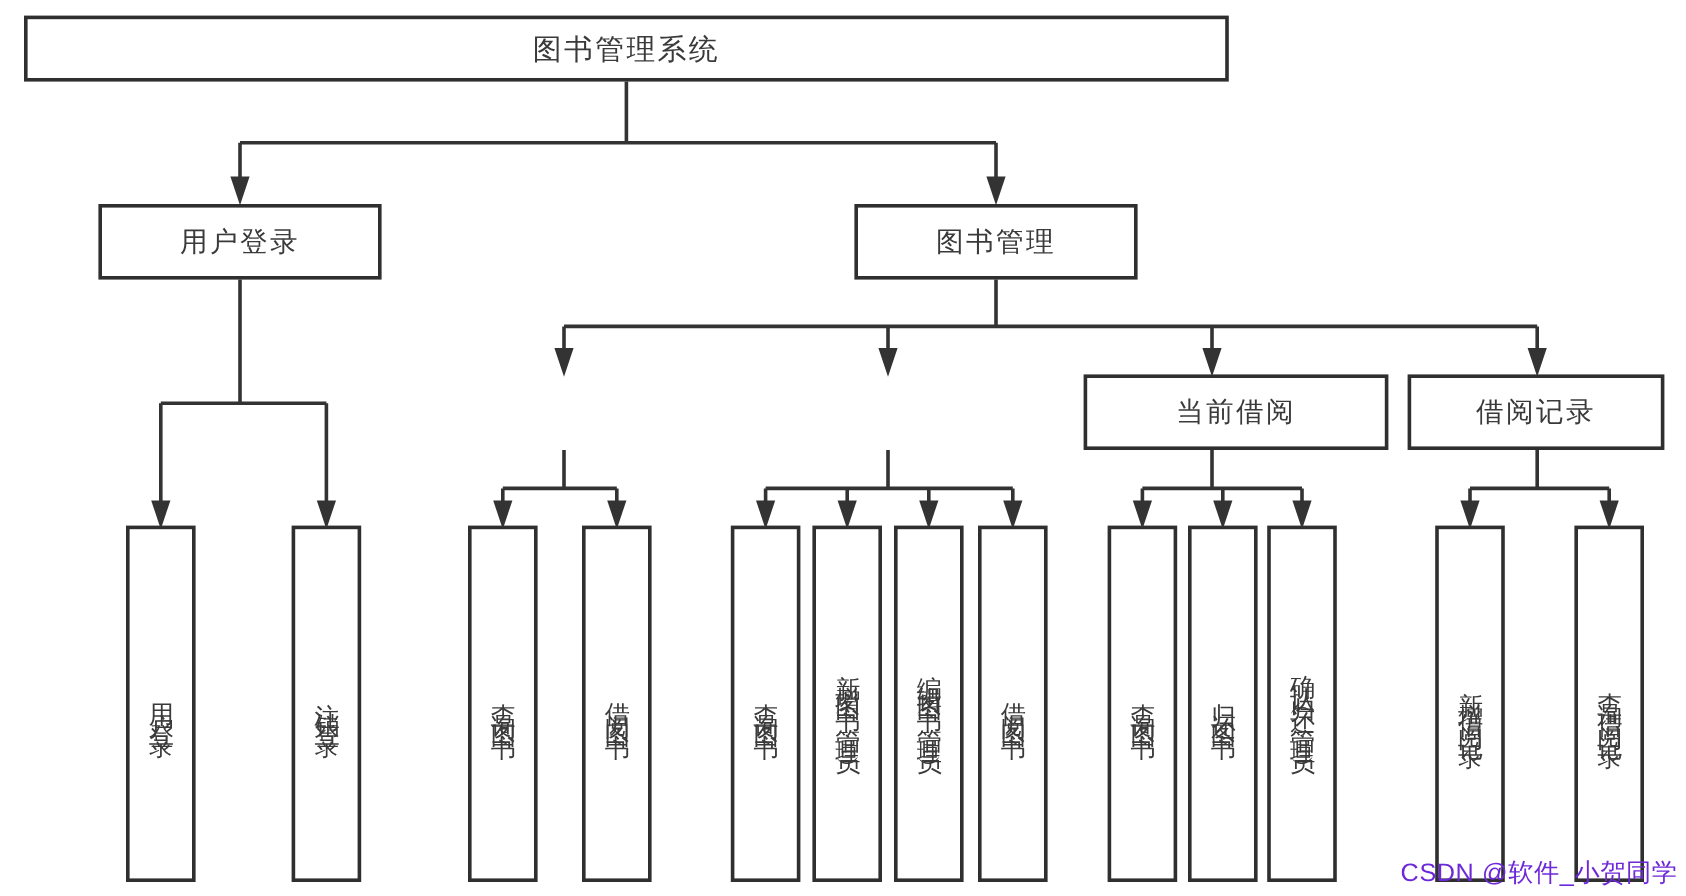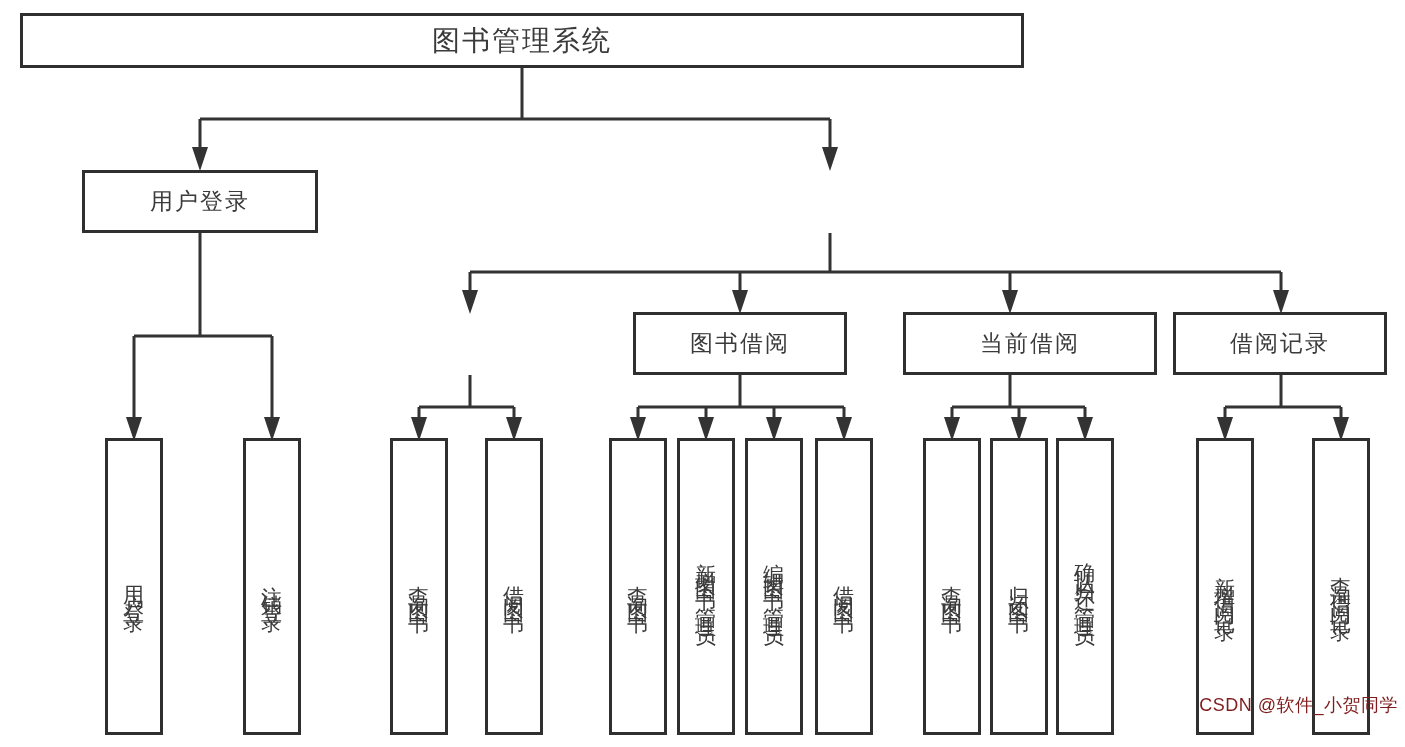--- a/index.html
+++ b/index.html
@@ -25,21 +25,21 @@
     align-items: center;
     justify-content: center;
     z-index: 1;
   }
   .box.h {
     font-size: 23px;
     letter-spacing: 2px;
     white-space: nowrap;
   }
   .box.h.title {
-    font-size: 28px;
+    font-size: 24px;
   }
   .box.v {
     writing-mode: vertical-rl;
     font-size: 21px;
     letter-spacing: 9px;
     line-height: 1;
     padding: 6px 0;
   }
   #wires {
     position: absolute;
@@ -53,38 +53,38 @@
     stroke-width: 3;
     fill: none;
   }
   #wires polygon {
     fill: #333333;
     stroke: none;
   }
   #watermark {
     position: absolute;
     right: 7px;
-    top: 693px;
-    font-size: 18px;
+    top: 713px;
+    font-size: 21px;
     letter-spacing: 0.5px;
-    color: #7f1d1d;
+    color: #6d28d9;
     z-index: 10;
     white-space: nowrap;
   }
 </style>
 </head>
 <body>
 
 <div id="stage">
 
   <div class="box h title" style="left:20px;top:13px;width:1004px;height:55px">图书管理系统</div>
 
   <div class="box h" style="left:82px;top:170px;width:236px;height:63px">用户登录</div>
+  <div class="box h" style="left:712px;top:170px;width:236px;height:63px">图书管理</div>
 
-  <div class="box h" style="left:633px;top:312px;width:214px;height:63px">图书借阅</div>
   <div class="box h" style="left:903px;top:312px;width:254px;height:63px">当前借阅</div>
   <div class="box h" style="left:1173px;top:312px;width:214px;height:63px">借阅记录</div>
 
   <div class="box v" style="left:105px;top:438px;width:58px;height:297px">用户登录</div>
   <div class="box v" style="left:243px;top:438px;width:58px;height:297px">注销登录</div>
 
   <div class="box v" style="left:390px;top:438px;width:58px;height:297px">查询图书</div>
   <div class="box v" style="left:485px;top:438px;width:58px;height:297px">借阅图书</div>
 
   <div class="box v" style="left:609px;top:438px;width:58px;height:297px">查询图书</div>

